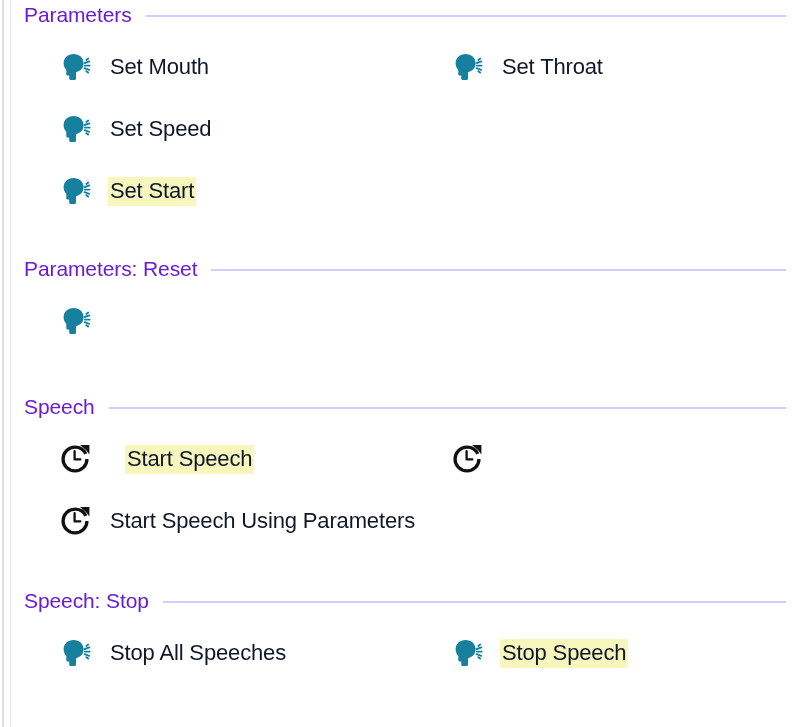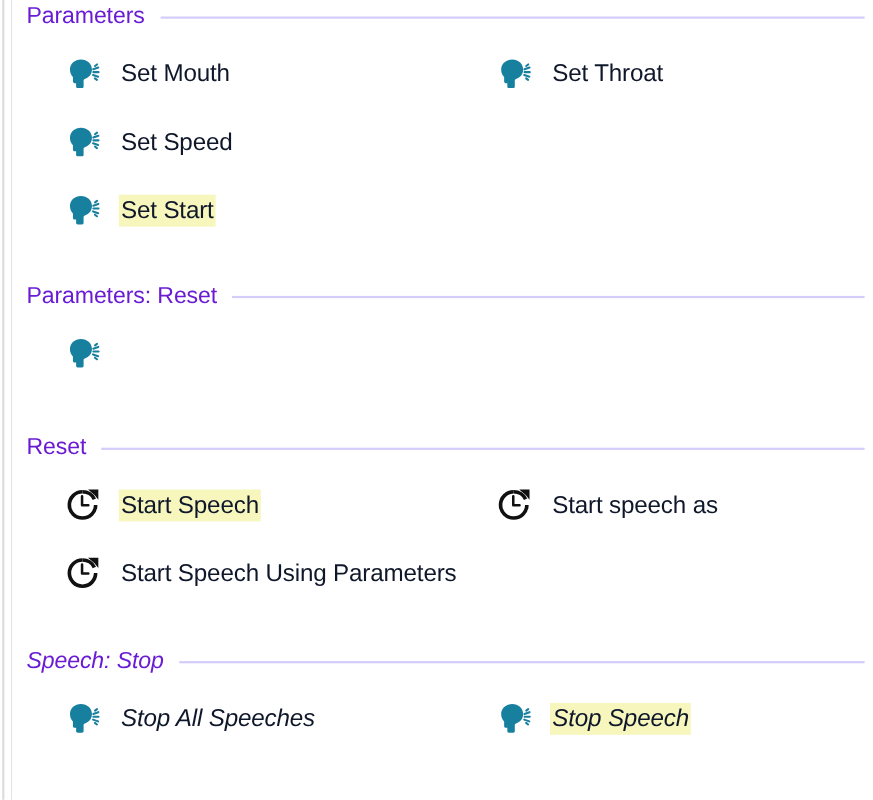--- a/index.html
+++ b/index.html
@@ -221,49 +221,48 @@
                   <path d="M27.3 20.2 L29.1 21.6" stroke="#17809F" stroke-width="1.9" stroke-linecap="round" fill="none"></path>
                 </svg>
               </span>
             </div>
           </div>
         </div>
       </div>
     </div>
     <div class="section" style="top: 392px;">
       <div class="section-header">
-        <div class="section-title">Reset</div>
+        <div class="section-title">Speech</div>
         <div class="section-rule"></div>
       </div>
       <div class="rows">
         <div class="row">
           <div class="cell col-left">
             <div class="item">
               <span class="icon">
                 <svg viewBox="0 0 32 32" width="32" height="32">
                   <path d="M16 2.4 A13.6 13.6 0 1 0 29.6 16 L26.3 16 A10.3 10.3 0 1 1 16 5.7 Z" fill="#111111"></path>
                   <path d="M16 2.4 A13.6 13.6 0 0 1 28.3 10.2 L25.3 11.5 A10.3 10.3 0 0 0 16 5.7 Z" fill="#111111"></path>
                   <path d="M21.0 2.0 L30.4 2.0 L30.4 11.4 L26.9 7.0 Z" fill="#111111"></path>
                   <path d="M15.6 8.1 L15.6 16.4 L21.3 16.4" stroke="#111111" stroke-width="2.3" stroke-linecap="round" stroke-linejoin="round" fill="none"></path>
                 </svg>
               </span>
-              <span class="item-label highlighted" style="background: rgb(246, 246, 189);">Start Speech</span>
+              <span class="item-label highlighted" style="background: rgb(246, 246, 189); margin-left: 17px;">Start Speech</span>
             </div>
           </div>
           <div class="cell col-right">
             <div class="item">
               <span class="icon">
                 <svg viewBox="0 0 32 32" width="32" height="32">
                   <path d="M16 2.4 A13.6 13.6 0 1 0 29.6 16 L26.3 16 A10.3 10.3 0 1 1 16 5.7 Z" fill="#111111"></path>
                   <path d="M16 2.4 A13.6 13.6 0 0 1 28.3 10.2 L25.3 11.5 A10.3 10.3 0 0 0 16 5.7 Z" fill="#111111"></path>
                   <path d="M21.0 2.0 L30.4 2.0 L30.4 11.4 L26.9 7.0 Z" fill="#111111"></path>
                   <path d="M15.6 8.1 L15.6 16.4 L21.3 16.4" stroke="#111111" stroke-width="2.3" stroke-linecap="round" stroke-linejoin="round" fill="none"></path>
                 </svg>
               </span>
-              <span class="item-label">Start speech as</span>
             </div>
           </div>
         </div>
         <div class="row">
           <div class="cell col-left">
             <div class="item">
               <span class="icon">
                 <svg viewBox="0 0 32 32" width="32" height="32">
                   <path d="M16 2.4 A13.6 13.6 0 1 0 29.6 16 L26.3 16 A10.3 10.3 0 1 1 16 5.7 Z" fill="#111111"></path>
                   <path d="M16 2.4 A13.6 13.6 0 0 1 28.3 10.2 L25.3 11.5 A10.3 10.3 0 0 0 16 5.7 Z" fill="#111111"></path>
@@ -271,21 +270,21 @@
                   <path d="M15.6 8.1 L15.6 16.4 L21.3 16.4" stroke="#111111" stroke-width="2.3" stroke-linecap="round" stroke-linejoin="round" fill="none"></path>
                 </svg>
               </span>
               <span class="item-label">Start Speech Using Parameters</span>
             </div>
           </div>
           <div class="cell col-right empty"></div>
         </div>
       </div>
     </div>
-    <div class="section" style="top: 586px; font-style: italic;">
+    <div class="section" style="top: 586px;">
       <div class="section-header">
         <div class="section-title">Speech: Stop</div>
         <div class="section-rule"></div>
       </div>
       <div class="rows">
         <div class="row">
           <div class="cell col-left">
             <div class="item">
               <span class="icon">
                 <svg viewBox="0 0 32 32" width="32" height="32">

